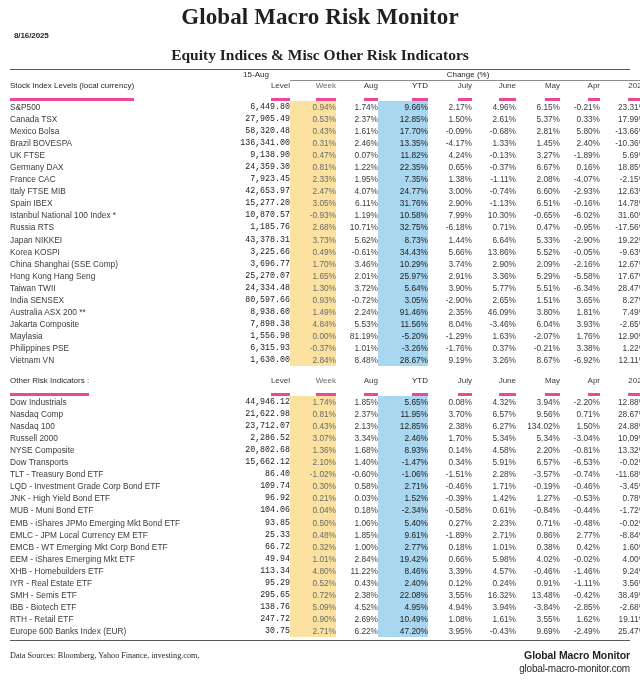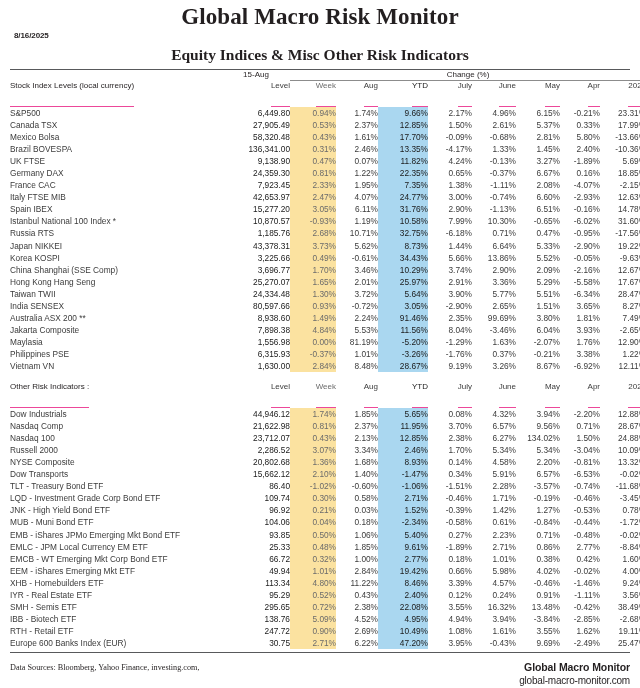--- a/index.html
+++ b/index.html
@@ -103,22 +103,22 @@
   }
 
   .colhdr td {
     font-size: 8px;
     font-weight: bold;
     padding-top: 7px;
     padding-bottom: 3px;
   }
   .colhdr .u {
     display: inline-block;
-    border-bottom: 1px solid #ec4899;
-    padding-bottom: 16px;
+    border-bottom: 3px solid #ec4899;
+    padding-bottom: 8px;
   }
   .colhdr td.num { text-align: right; }
   .colhdr td.num .u { text-align: center; }
   .sec-title {
     text-align: left;
     font-weight: bold;
   }
 
   
   tr.datarow td {
@@ -130,20 +130,21 @@
   td.name {
     text-align: left;
     color: #3b3b3b;
     padding-left: 14px;
   }
   td.level {
     text-align: right;
     font-weight: bold;
     color: #1a1a1a;
     padding-right: 8px;
+    font-family: Liberation Mono, monospace;
   }
   td.num {
     text-align: right;
     color: #3b3b3b;
     padding-right: 8px;
   }
   td.hl-week {
     background: #fbe2a0;
     color: #6b6b6b;
   }
@@ -444,21 +445,21 @@
           <td class="num">3.65%</td>
           <td class="num">8.27%</td>
         </tr>
         <tr class="datarow">
           <td class="name">Australia ASX 200 **</td>
           <td class="level">8,938.60</td>
           <td class="num hl-week">1.49%</td>
           <td class="num">2.24%</td>
           <td class="num hl-ytd">91.46%</td>
           <td class="num">2.35%</td>
-          <td class="num">99.69%</td>
+          <td class="num">46.09%</td>
           <td class="num">3.80%</td>
           <td class="num">1.81%</td>
           <td class="num">7.49%</td>
         </tr>
         <tr class="datarow">
           <td class="name">Jakarta Composite</td>
           <td class="level">7,898.38</td>
           <td class="num hl-week">4.84%</td>
           <td class="num">5.53%</td>
           <td class="num hl-ytd">11.56%</td>

